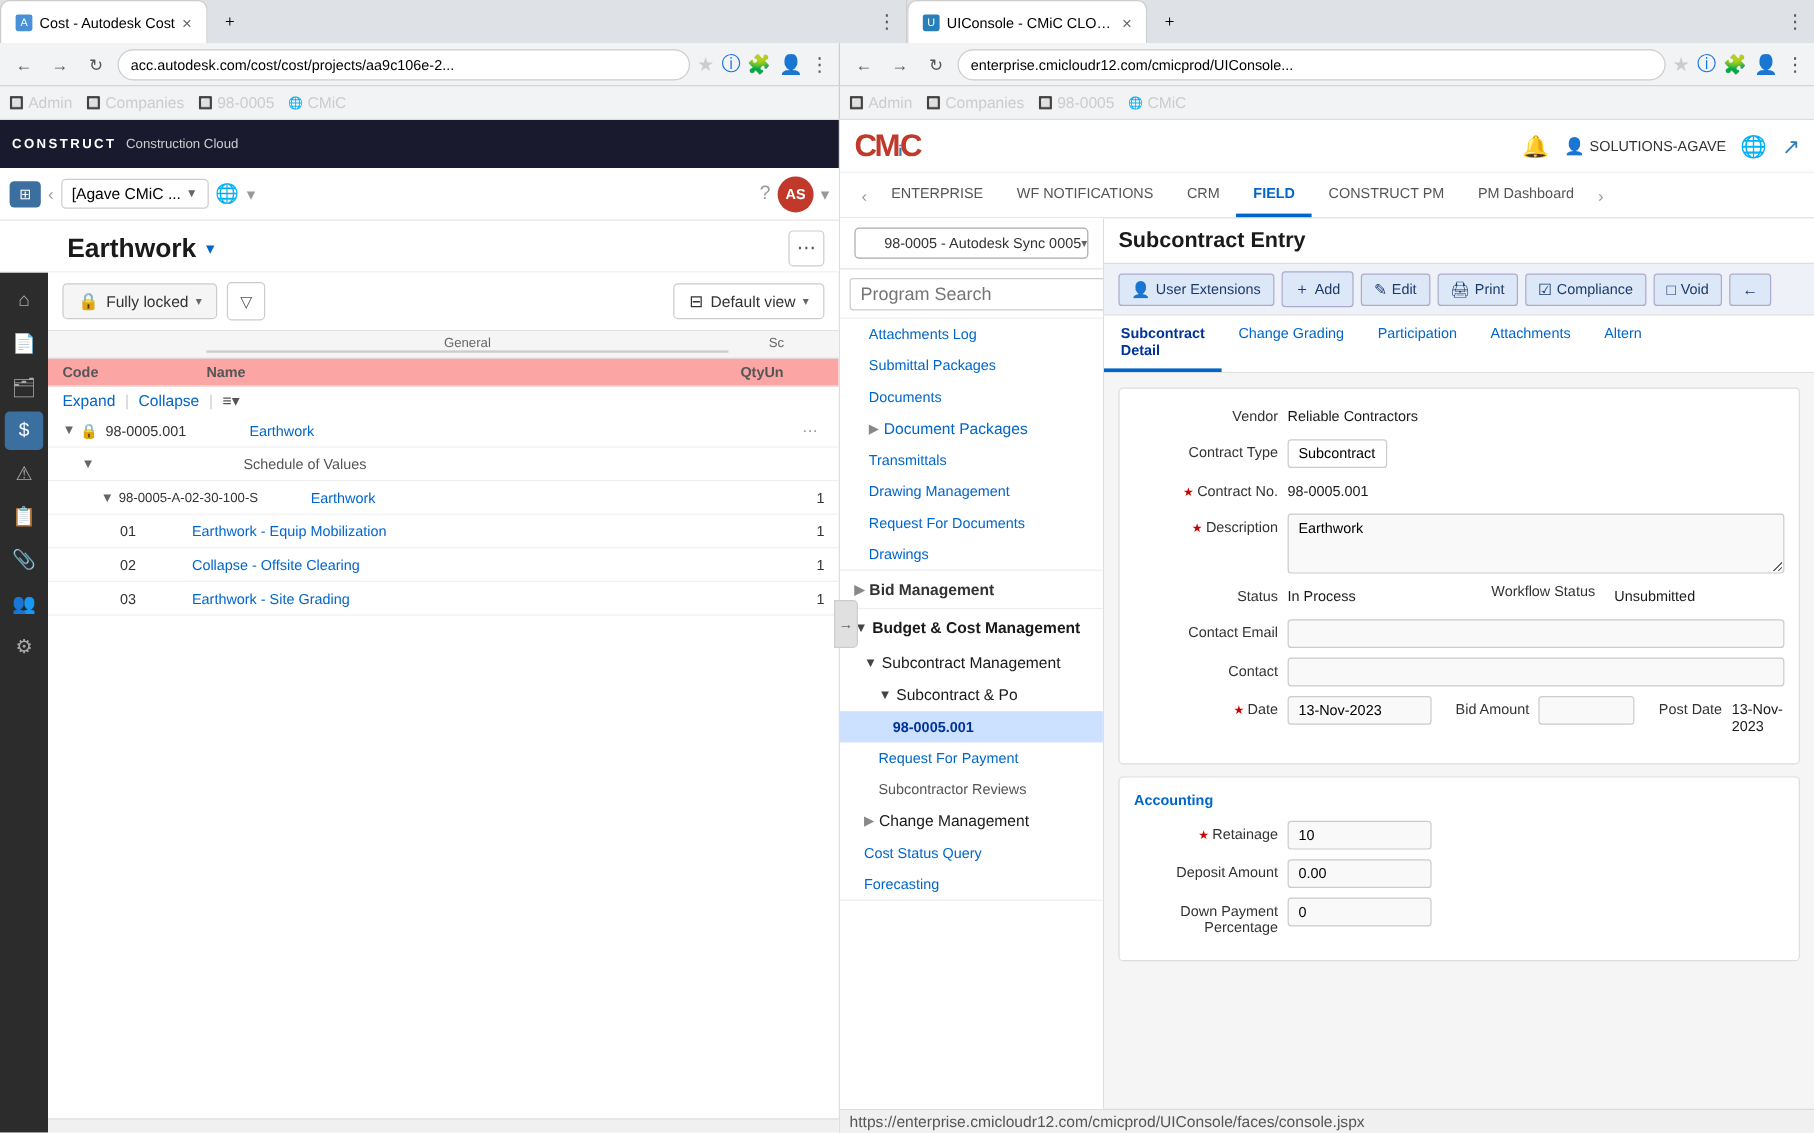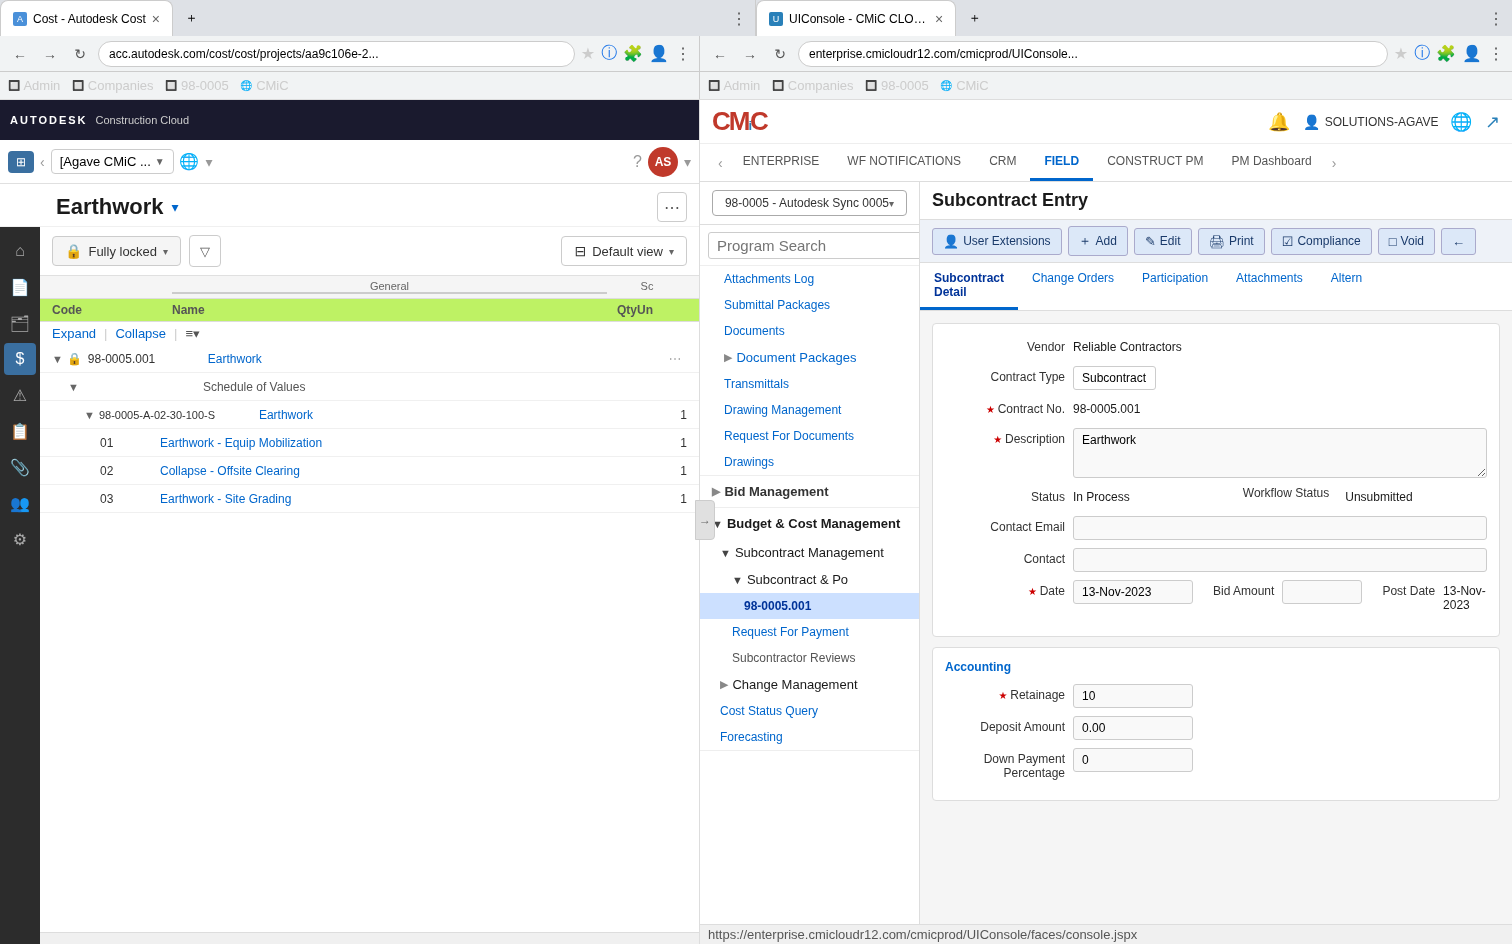--- a/index.html
+++ b/index.html
@@ -158,21 +158,21 @@
     .table-header {
       display: flex;
       background: #f5f5f5;
       border-bottom: 1px solid #ddd;
       padding: 4px 12px;
     }
     .table-col-headers {
       display: flex;
       padding: 4px 12px;
       border-bottom: 1px solid #ddd;
-      background: #bef264;
+      background: #fca5a5;
     }
     .col-head { font-size: 12px; color: #555; font-weight: 600; }
     .col-code { width: 120px; }
     .col-name { flex: 1; }
     .col-qty { width: 60px; text-align: right; }
     .col-uni { width: 50px; text-align: right; }
 
     .table-controls {
       display: flex;
       padding: 4px 12px;
@@ -298,21 +298,21 @@
     .project-dropdown {
       width: 100%;
       padding: 5px 0;
       border: 1px solid #aaa;
       border-radius: 4px;
       font-size: 12px;
       background: white;
       cursor: pointer;
       display: flex;
       align-items: center;
-      justify-content: center;
+      justify-content: flex-end;
     }
 
     .program-search-box {
       padding: 6px 8px;
       display: flex;
       align-items: center;
       gap: 4px;
       border-bottom: 1px solid #eee;
       background: #fff;
     }
@@ -586,21 +586,21 @@
       <span>CMiC</span>
     </span>
   </div>
 </div>
 
 <div class="split-container">
 
   <div class="left-panel">
 
     <div class="left-header-bar">
-      <span style="color:white; font-size:11px; letter-spacing:2px; font-weight:bold;">AUTODESK</span>
+      <span style="color:white; font-size:11px; letter-spacing:2px; font-weight:bold;">CONSTRUCT</span>
       <span style="color:#ccc; font-size:11px;">Construction Cloud</span>
     </div>
 
     <div style="display:flex; align-items:center; height:44px; padding:0 8px; border-bottom:1px solid #e0e0e0; gap:6px; background:#fff;">
       <div style="display:flex; align-items:center; gap:4px; background:#3a6fa0; padding:4px 8px; border-radius:4px;">
         <span style="color:white; font-size:12px;">⊞</span>
       </div>
       <span style="color:#999; font-size:14px; cursor:pointer;">‹</span>
       <div style="display:flex; align-items:center; gap:4px; padding:4px 8px; border:1px solid #ccc; border-radius:4px; cursor:pointer; font-size:12px;">
         <span>[Agave CMiC ...</span>
@@ -864,21 +864,21 @@
             <span>□</span>
             Void
           </button>
           <button class="form-action-btn">
             <span>←</span>
           </button>
         </div>
 
         <div class="form-tabs">
           <div class="form-tab active">Subcontract<br>Detail</div>
-          <div class="form-tab">Change Orders</div>
+          <div class="form-tab">Change Grading</div>
           <div class="form-tab">Participation</div>
           <div class="form-tab">Attachments</div>
           <div class="form-tab">Altern</div>
         </div>
 
         <div class="form-body">
           <div class="form-card">
 
             <div class="form-row">
               <span class="form-label">Vendor</span>

